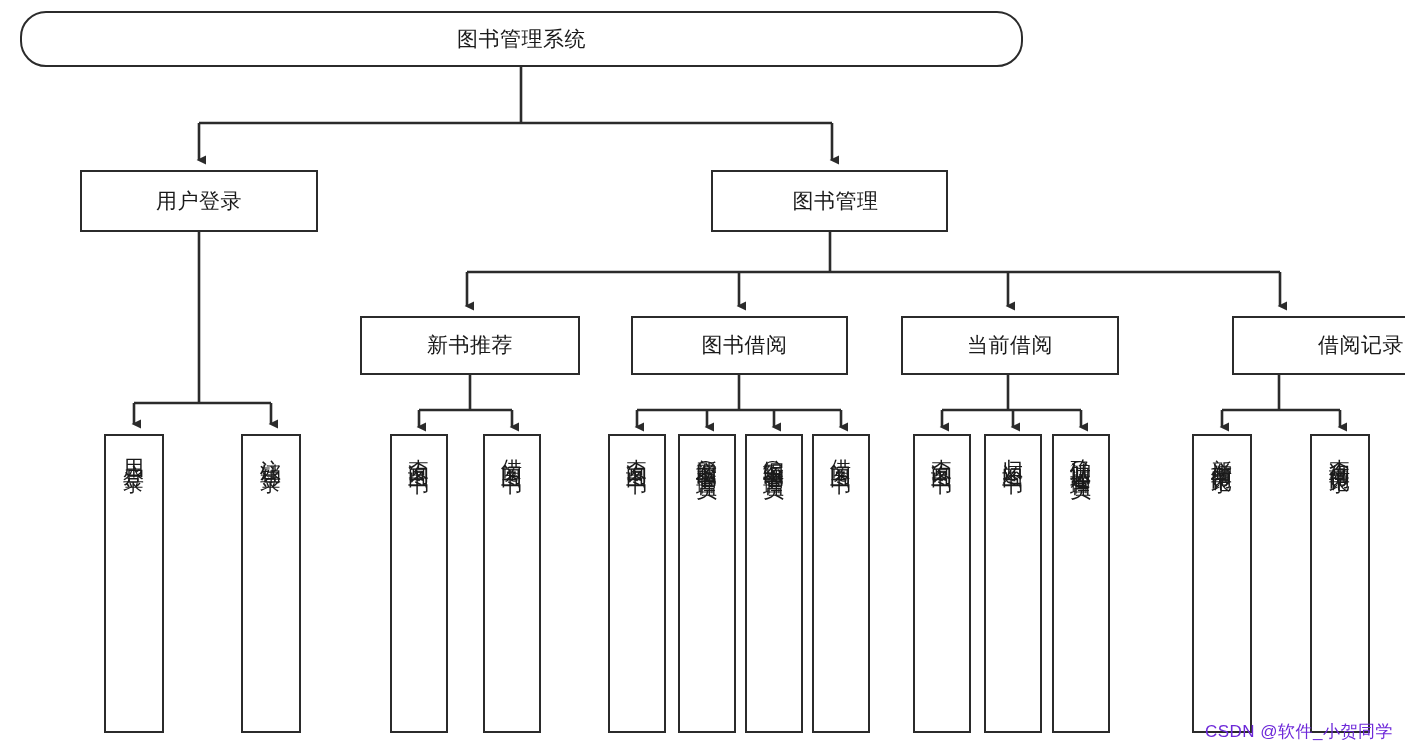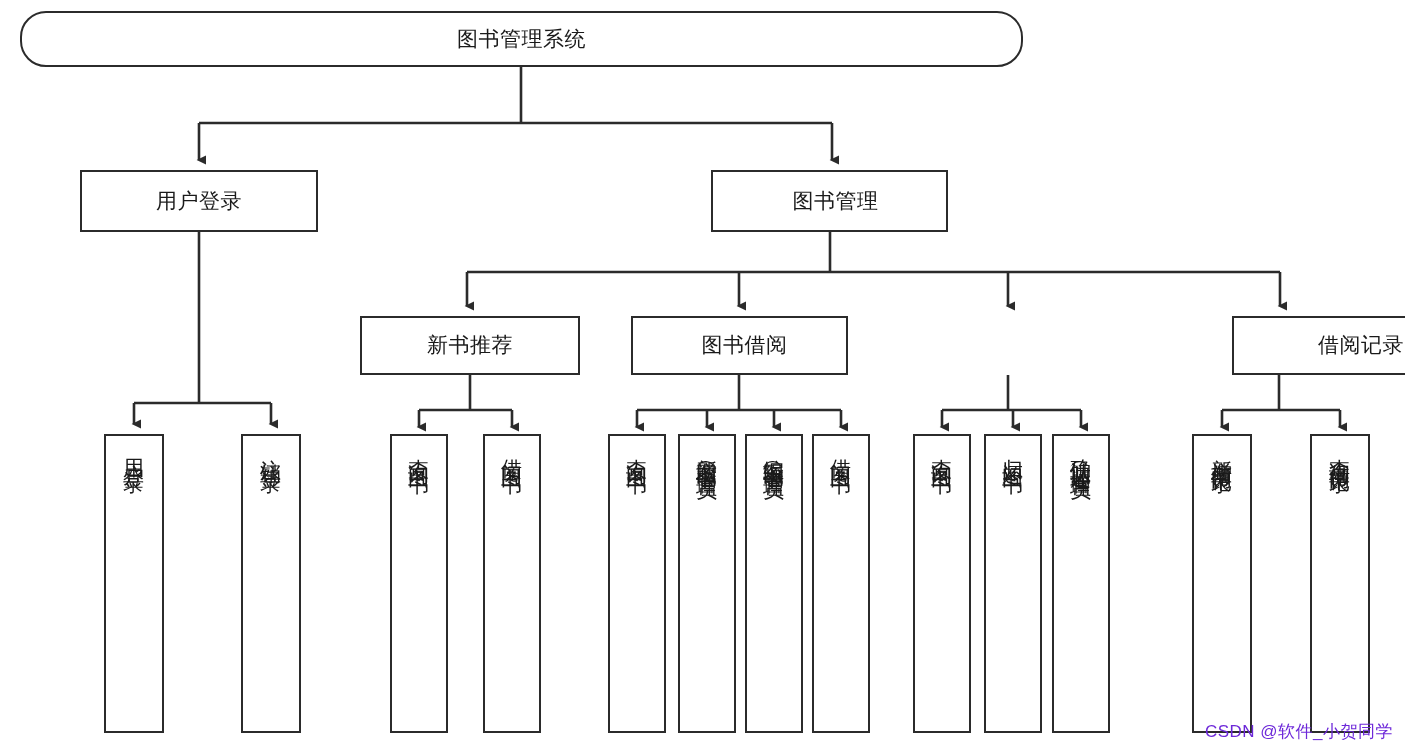--- a/index.html
+++ b/index.html
@@ -138,20 +138,23 @@
   <div class="node horizontal" style="left:711px; top:170px; width:237px; height:62px;padding-left:12px;">
     <span class="node-label">图书管理</span>
   </div>
 
   <div class="node horizontal" style="left:360px; top:316px; width:220px; height:59px;">
     <span class="node-label">新书推荐</span>
   </div>
   <div class="node horizontal" style="left:631px; top:316px; width:217px; height:59px;padding-left:10px;">
     <span class="node-label">图书借阅</span>
   </div>
+  <div class="node horizontal" style="left:901px; top:316px; width:218px; height:59px;">
+    <span class="node-label">当前借阅</span>
+  </div>
   <div class="node horizontal" style="left:1232px; top:316px; width:258px; height:59px;">
     <span class="node-label">借阅记录</span>
   </div>
 
   <div class="node vertical" style="left:104px; top:434px; width:60px; height:299px;">
     <span class="node-label">用户登录</span>
   </div>
   <div class="node vertical" style="left:241px; top:434px; width:60px; height:299px;">
     <span class="node-label">注销登录</span>
   </div>

